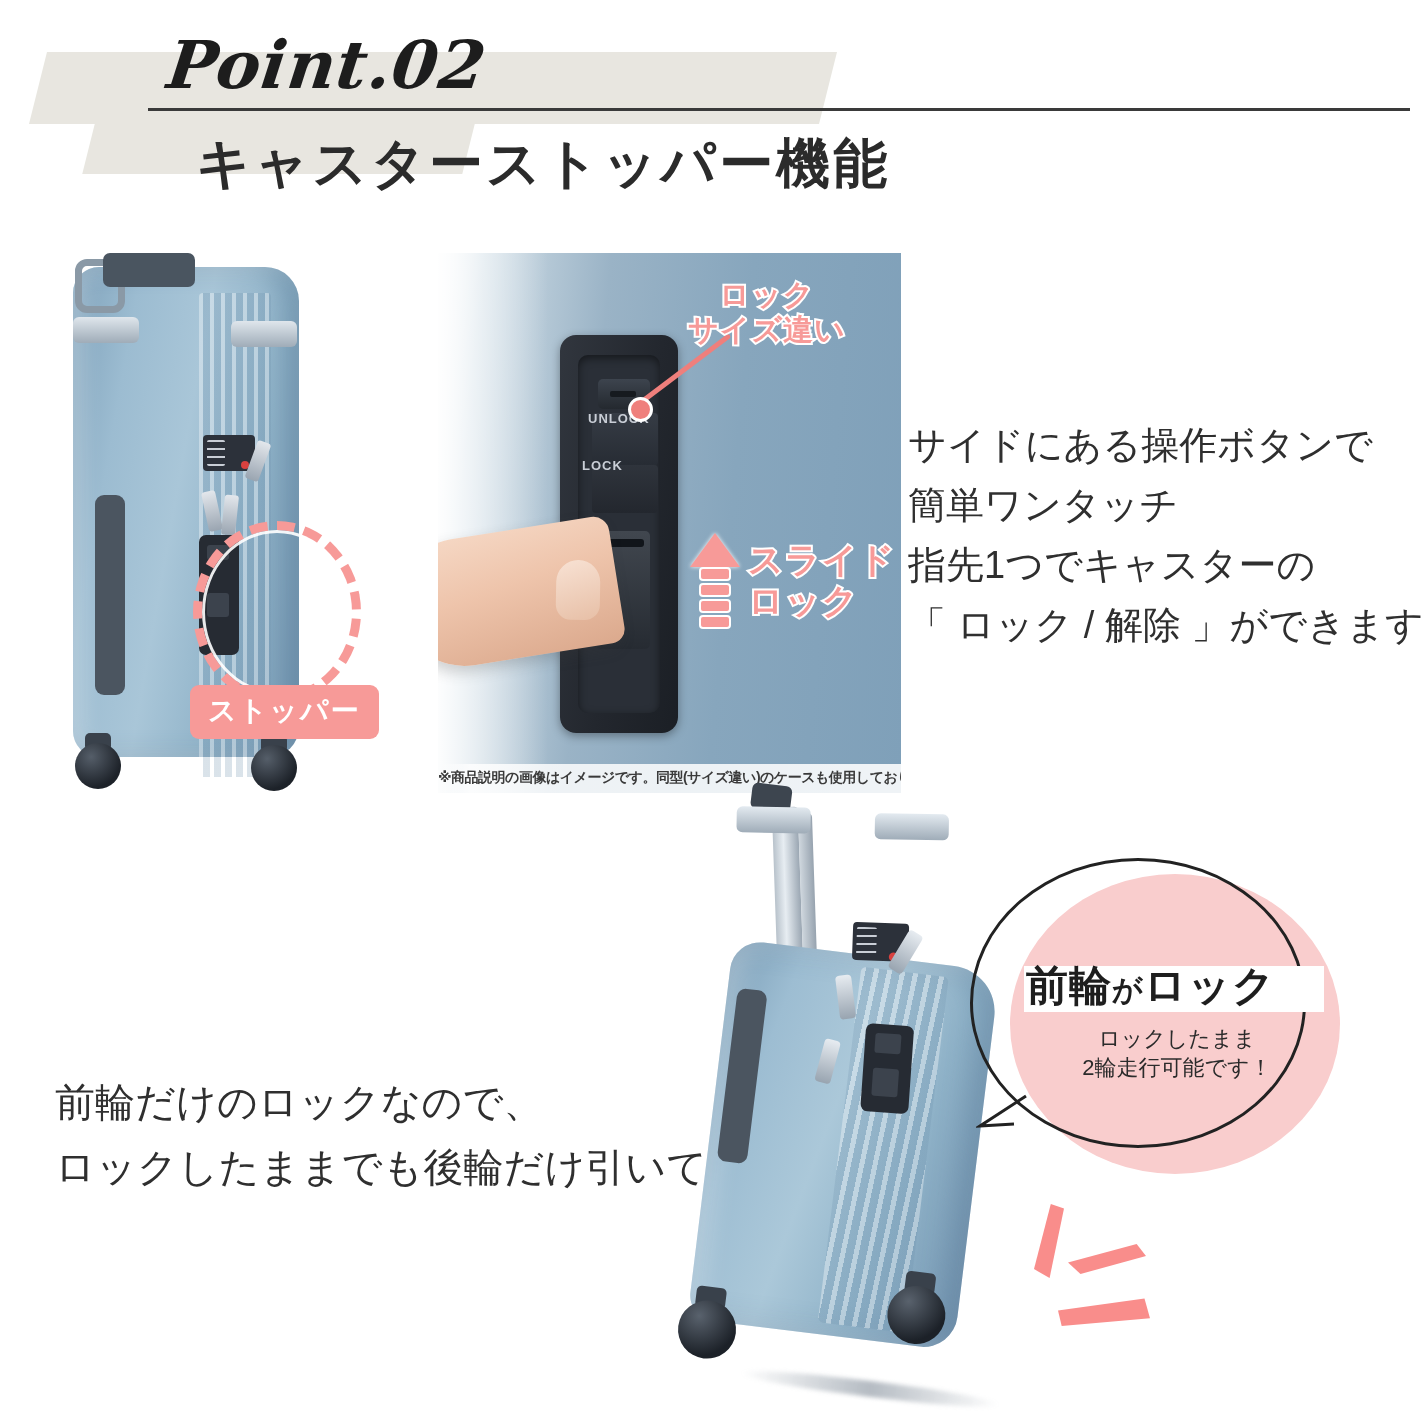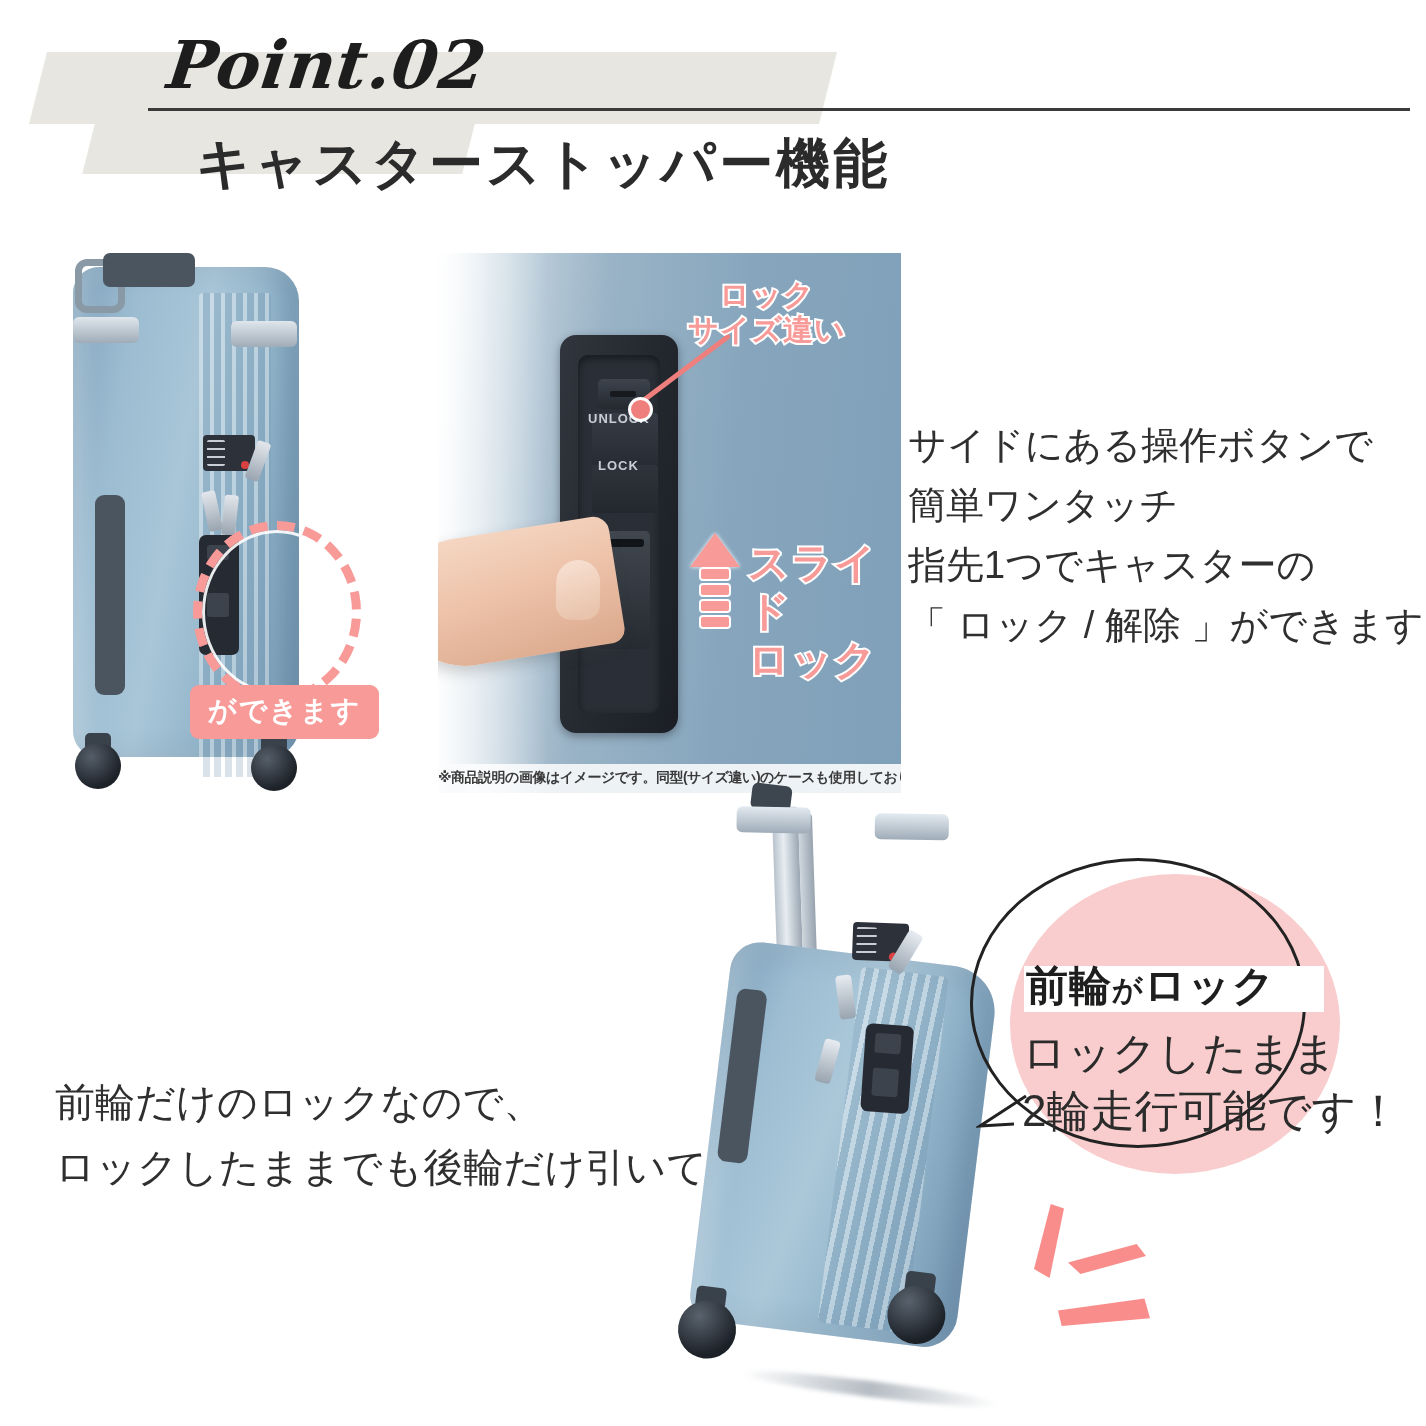--- a/index.html
+++ b/index.html
@@ -156,21 +156,21 @@
   }
   .bp-lock{
     position:absolute;left:14px;top:110px;width:66px;height:48px;
     background:linear-gradient(180deg,#2f343c,#23272e);border-radius:4px;
   }
   .bp-txt{
     position:absolute;color:#c9ced6;font-size:13px;font-weight:700;
     letter-spacing:1px;
   }
   .bp-txt-unlock{left:150px;top:158px;}
-  .bp-txt-lock{left:160px;top:205px;}
+  .bp-txt-lock{left:144px;top:205px;}
   .bp-slider{
     position:absolute;left:18px;top:176px;width:54px;height:118px;
     background:linear-gradient(180deg,#41474f,#262b32);border-radius:5px;
   }
   .bp-slider::before{
     content:"";position:absolute;left:6px;top:8px;width:42px;height:8px;
     background:#11151a;border-radius:3px;
   }
   .finger{
     position:absolute;left:-40px;top:278px;width:220px;height:128px;
@@ -204,21 +204,21 @@
     position:absolute;left:0;top:0;width:0;height:0;
     border-left:25px solid transparent;border-right:25px solid transparent;
     border-bottom:34px solid #f79a98;
     filter:drop-shadow(0 0 2px #fff);
   }
   .sa-bar{position:absolute;left:11px;width:28px;height:10px;background:#f79a98;
     border-radius:2px;box-shadow:0 0 0 2px #fff;}
   .sab1{top:36px;} .sab2{top:52px;} .sab3{top:68px;} .sab4{top:84px;}
   .callout-slide{
     position:absolute;left:310px;top:286px;
-    color:#f79a98;font-weight:700;font-size:41px;line-height:1.18;
+    color:#f79a98;font-weight:700;font-size:35px;line-height:1.18;
     letter-spacing:1px;
     -webkit-text-stroke:4px #fff;paint-order:stroke fill;
   }
   .disclaimer{
     position:absolute;left:0;bottom:0;width:463px;
     background:linear-gradient(90deg,rgba(255,255,255,.0) 0%,rgba(255,255,255,.82) 7%,rgba(255,255,255,.88) 100%);
     font-size:14px;color:#3a3a3a;font-weight:700;
     padding:5px 4px 6px 0;text-align:right;white-space:nowrap;
     letter-spacing:-0.5px;
   }
@@ -347,21 +347,21 @@
     background:#ffffff;
   }
   .bubble-head{
     position:absolute;left:62px;top:100px;width:300px;
     font-size:42px;font-weight:700;color:#1e1e1e;letter-spacing:1px;
     white-space:nowrap;
   }
   .bubble-head .small{font-size:30px;}
   .bubble-sub{
     position:absolute;left:58px;top:166px;width:310px;
-    font-size:44px;line-height:1.32;color:#2b2b2b;text-align:center;
+    font-size:22px;line-height:1.32;color:#2b2b2b;text-align:center;
     white-space:nowrap;
   }
 </style>
 </head>
 <body>
 
 <div class="page">
 
   <div class="header">
     <div class="ribbon ribbon-a"></div>
@@ -390,21 +390,21 @@
       <div class="zip-pull zp3"></div>
       <div class="stopper-panel">
         <div class="sp-btn"></div>
         <div class="sp-slider"></div>
       </div>
       <div class="caster-arm ca1"></div>
       <div class="caster-arm ca2"></div>
       <div class="caster c1"></div>
       <div class="caster c2"></div>
       <div class="dash-ellipse"></div>
-      <div class="stopper-badge">ができます</div>
+      <div class="stopper-badge">ストッパー</div>
     </div>
 
     <div class="photo-panel">
       <div class="pp-sheen"></div>
 
       <div class="big-panel">
         <div class="bp-inner">
           <div class="bp-release"></div>
           <div class="bp-unlock"></div>
           <div class="bp-lock"></div>

